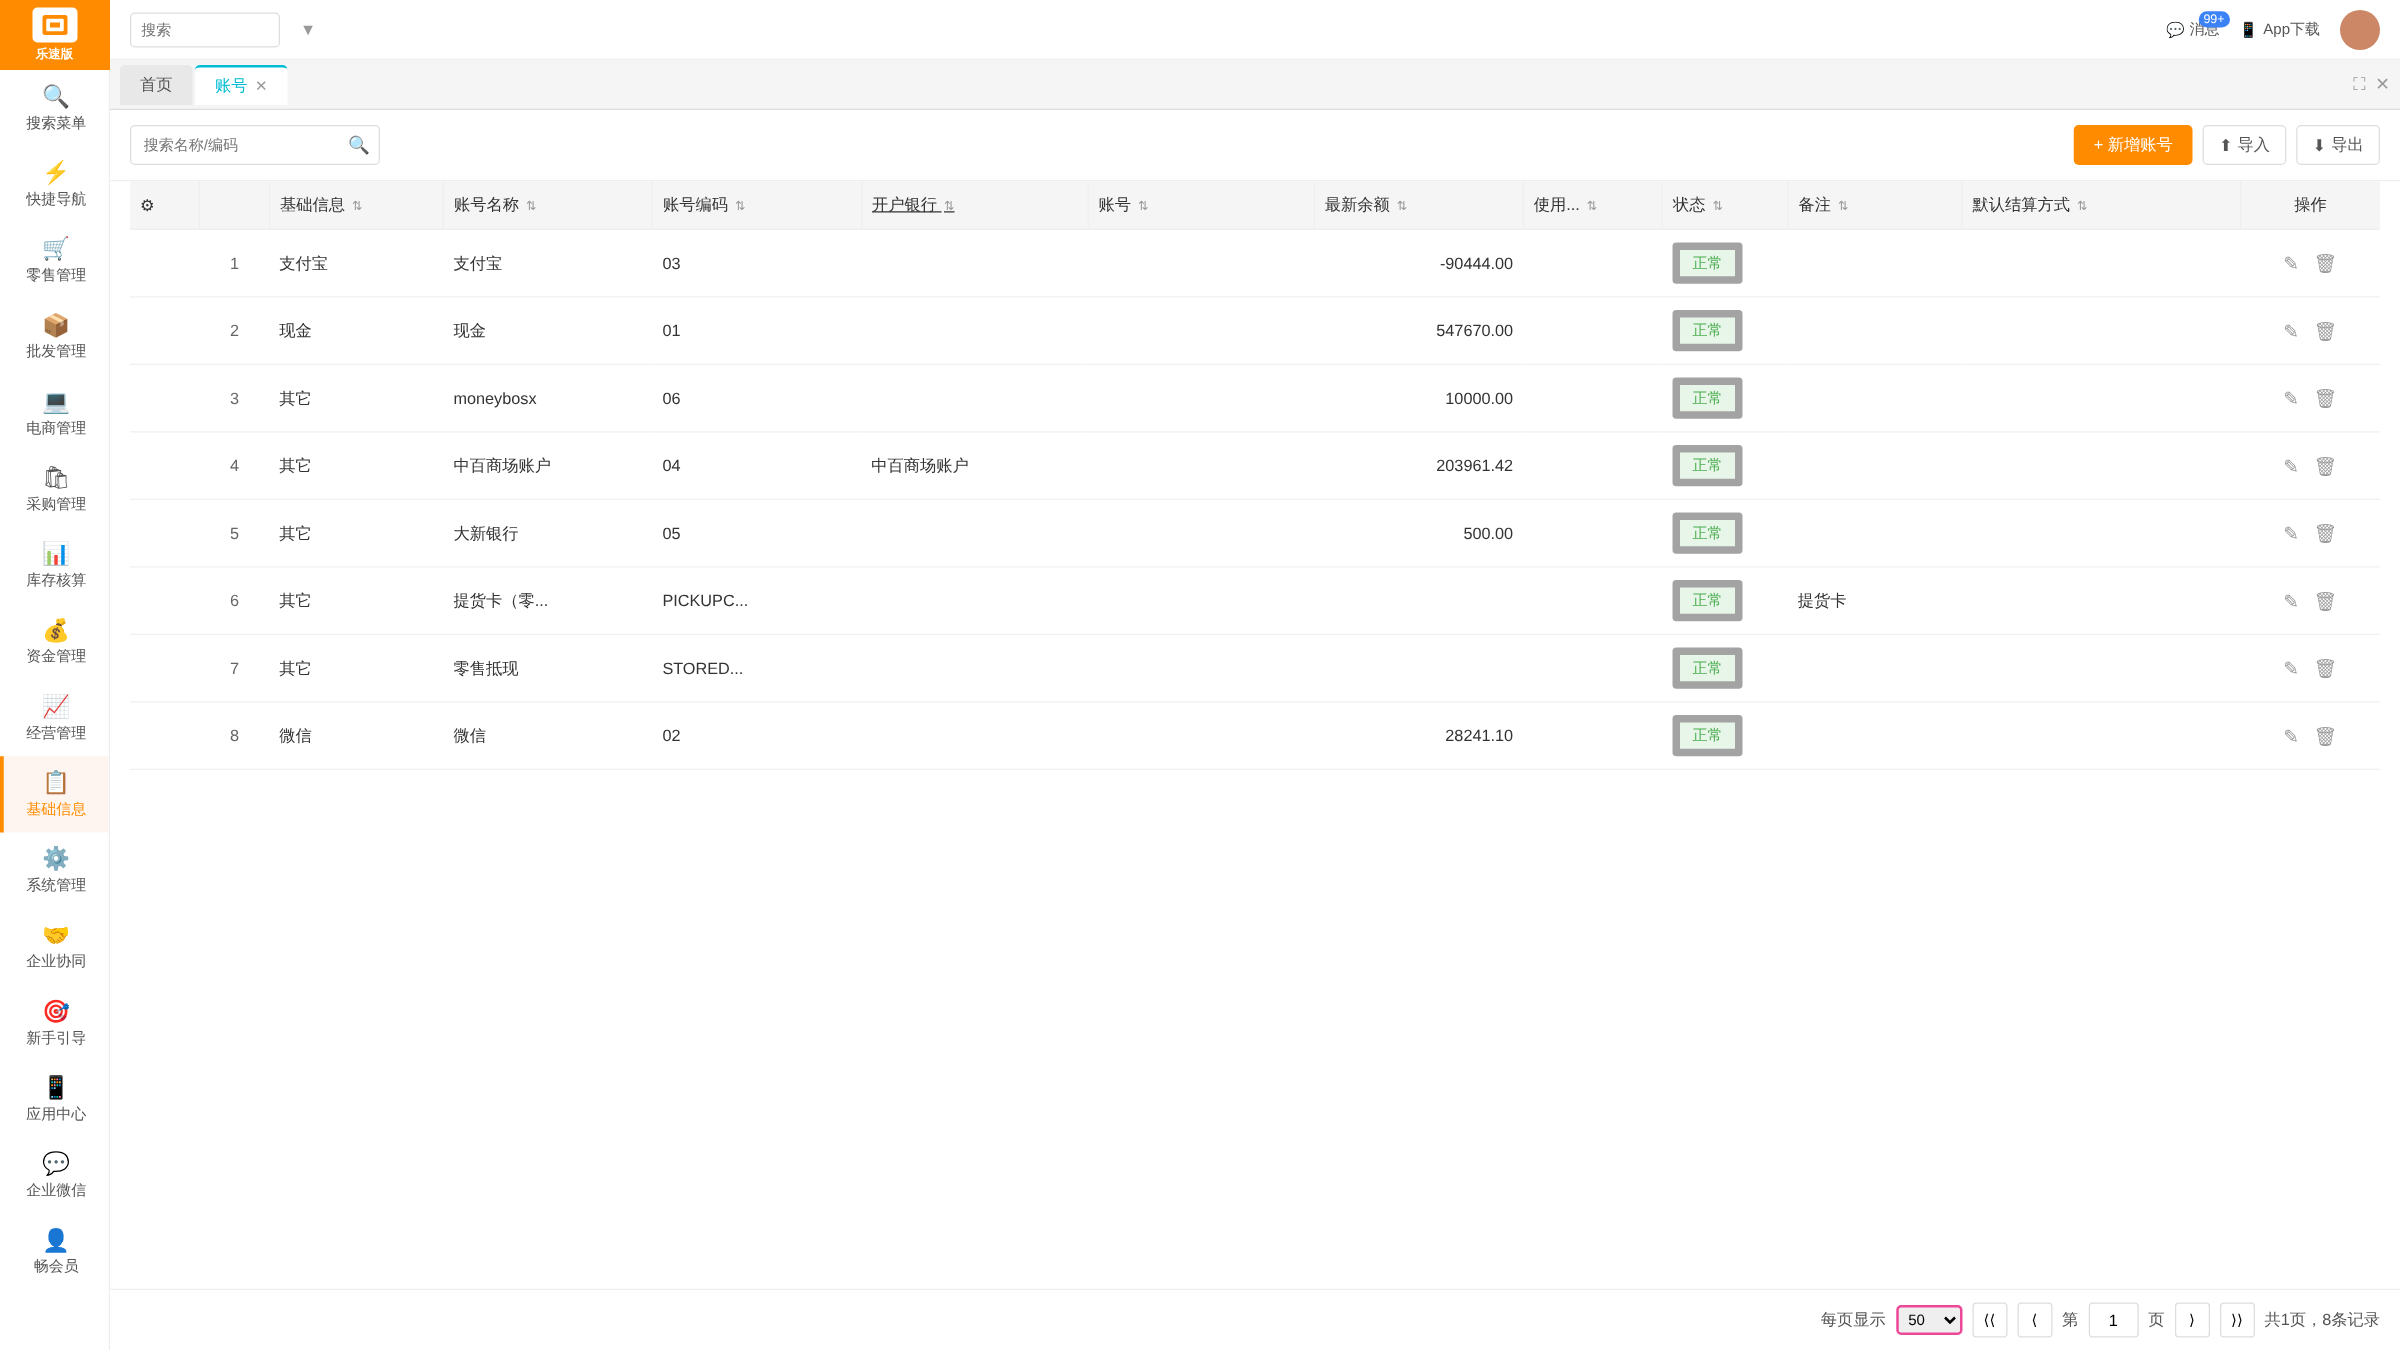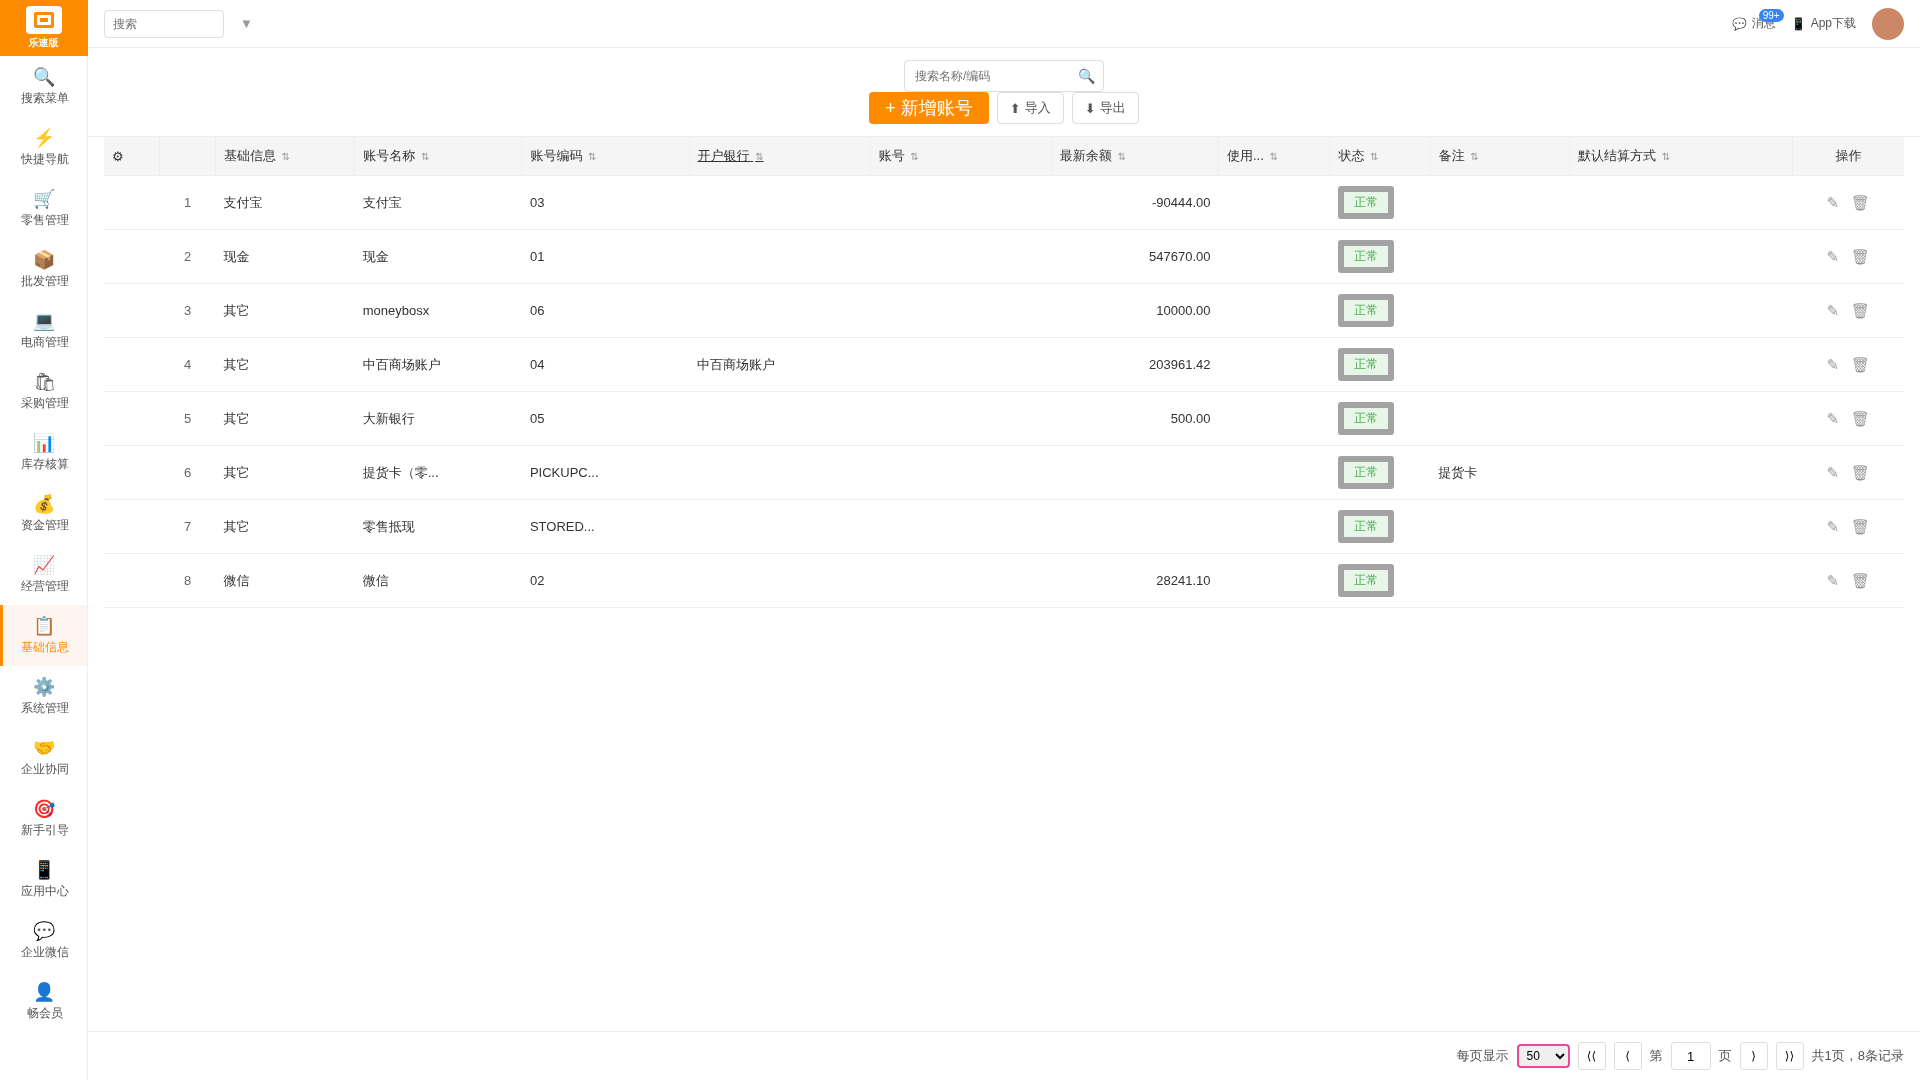--- a/index.html
+++ b/index.html
@@ -185,21 +185,20 @@
     }
 
     
     .toolbar {
       display: flex;
       align-items: center;
       justify-content: space-between;
       padding: 12px 16px;
       border-bottom: 1px solid #eee;
       flex-shrink: 0;
-      flex-direction: column;
     }
     .toolbar-left {
       display: flex;
       align-items: center;
       gap: 8px;
     }
     .search-input-wrap {
       position: relative;
       display: flex;
       align-items: center;
@@ -225,21 +224,21 @@
       gap: 8px;
     }
     .btn-primary {
       background: #ff8c00;
       color: white;
       border: none;
       border-radius: 4px;
       padding: 0 16px;
       height: 32px;
       cursor: pointer;
-      font-size: 18px;
+      font-size: 13px;
       display: flex;
       align-items: center;
       gap: 4px;
     }
     .btn-outline {
       background: #fff;
       color: #555;
       border: 1px solid #ddd;
       border-radius: 4px;
       padding: 0 12px;
@@ -457,20 +456,33 @@
         <span class="badge">99+</span>
       </div>
       <div class="app-download">
         <span>📱</span>
         <span>App下载</span>
       </div>
       <div class="avatar"></div>
     </div>
   </div>
 
+  <div class="tab-bar">
+    <div class="tab">
+      <span>首页</span>
+    </div>
+    <div class="tab active">
+      <span>账号</span>
+      <span class="tab-close">✕</span>
+    </div>
+    <div class="tab-expand">
+      <span>⛶</span>
+      <span style="margin-left:4px;">✕</span>
+    </div>
+  </div>
 
   <div class="content-area">
 
     <div class="toolbar">
       <div class="toolbar-left">
         <div class="search-input-wrap">
           <input class="search-input" type="text" placeholder="搜索名称/编码" style="">
           <span class="search-icon">🔍</span>
         </div>
       </div>

